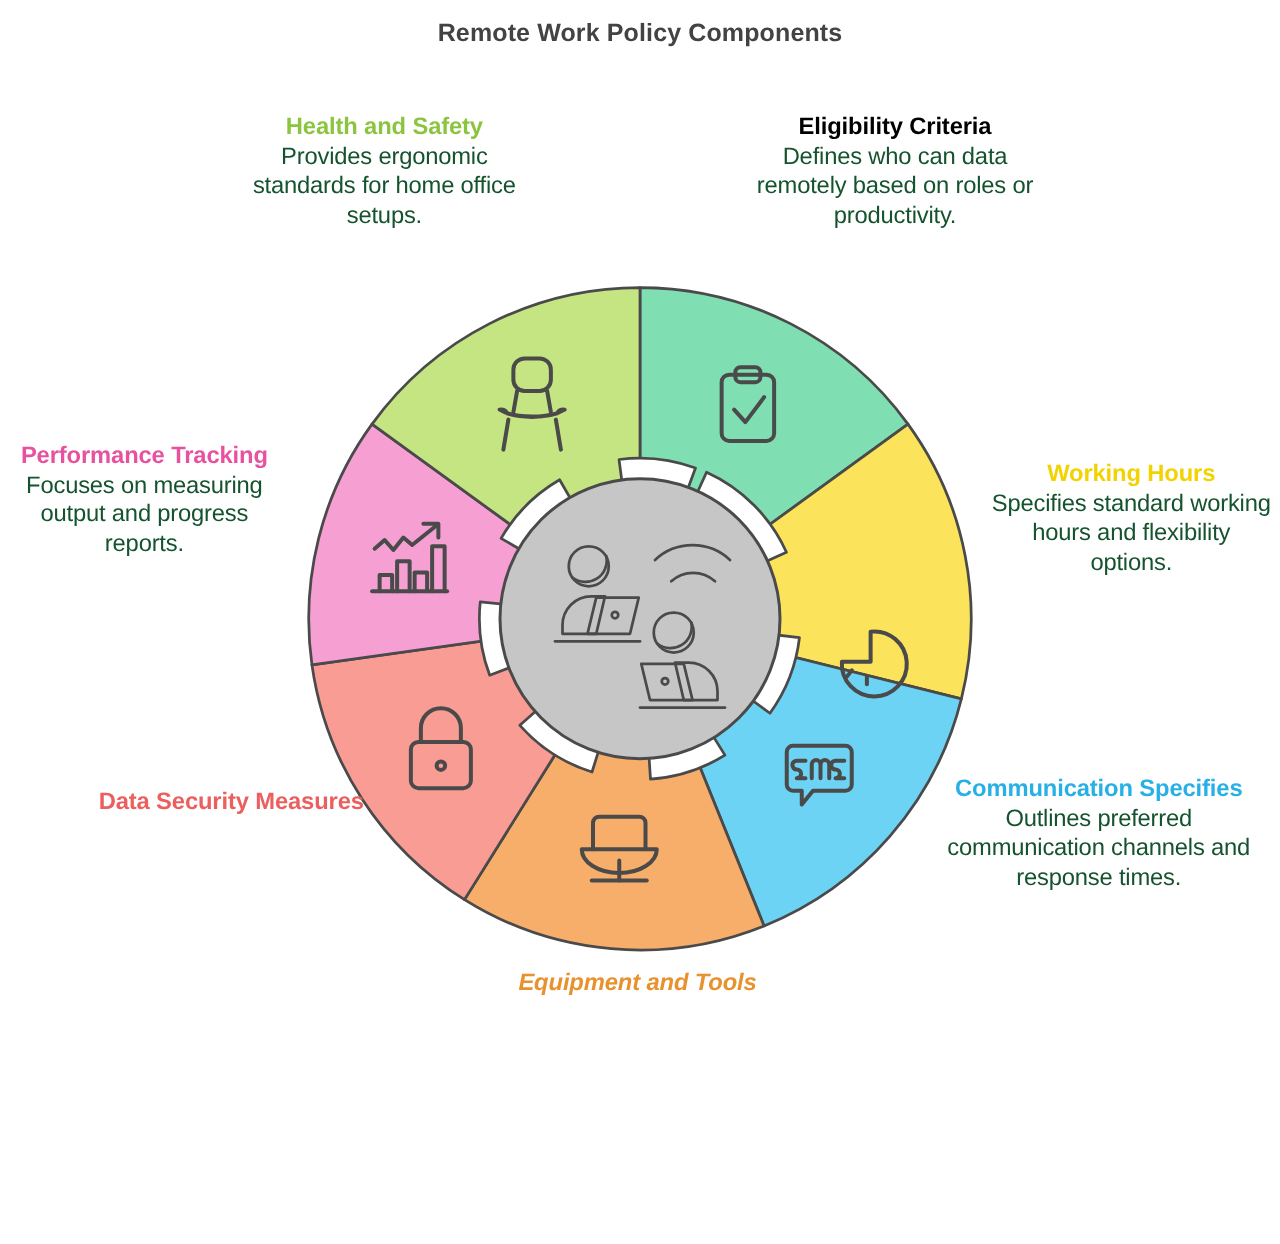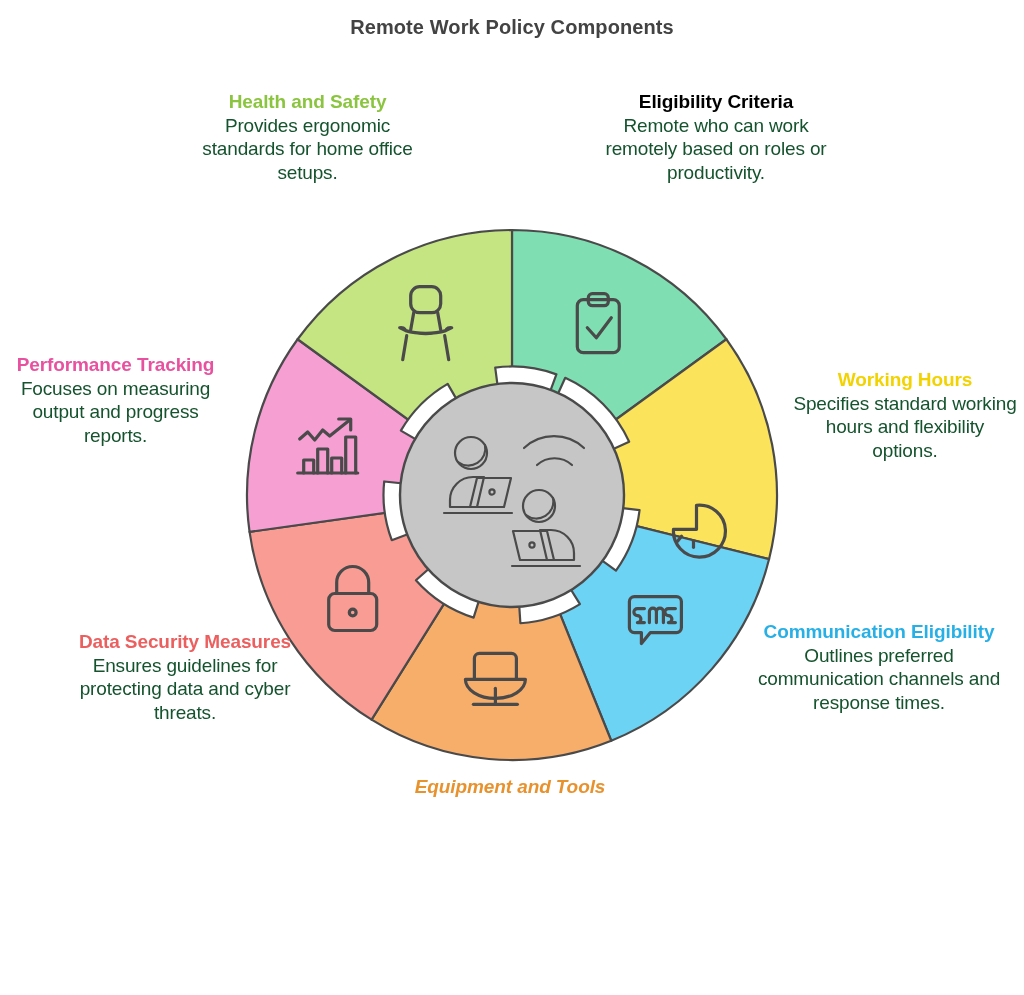--- a/index.html
+++ b/index.html
@@ -180,38 +180,37 @@
   </g>
 </svg>
 
 <div class="label-block" id="lbl-health">
   <p class="label-title" style="color:#8bc53f">Health and Safety</p>
   <p class="label-desc">Provides ergonomic standards for home office setups.</p>
 </div>
 
 <div class="label-block" id="lbl-eligibility">
   <p class="label-title" style="color:#000000">Eligibility Criteria</p>
-  <p class="label-desc">Remote who can work remotely based on roles or productivity.</p>
+  <p class="label-desc">Defines who can data remotely based on roles or productivity.</p>
 </div>
 
 <div class="label-block" id="lbl-performance">
   <p class="label-title" style="color:#e8519f">Performance Tracking</p>
   <p class="label-desc">Focuses on measuring output and progress reports.</p>
 </div>
 
 <div class="label-block" id="lbl-working">
   <p class="label-title" style="color:#f2d300">Working Hours</p>
   <p class="label-desc">Specifies standard working hours and flexibility options.</p>
 </div>
 
 <div class="label-block" id="lbl-datasec">
   <p class="label-title" style="color:#ec5f5f">Data Security Measures</p>
-  <p class="label-desc">Ensures guidelines for protecting data and cyber threats.</p>
 </div>
 
 <div class="label-block" id="lbl-communication">
-  <p class="label-title" style="color:#27b0e6">Communication Eligibility</p>
+  <p class="label-title" style="color:#27b0e6">Communication Specifies</p>
   <p class="label-desc">Outlines preferred communication channels and response times.</p>
 </div>
 
 <div class="label-block" id="lbl-equipment">
   <p class="label-title" style="color:#e8922e">Equipment and Tools</p>
 </div>
 
 </body></html>

